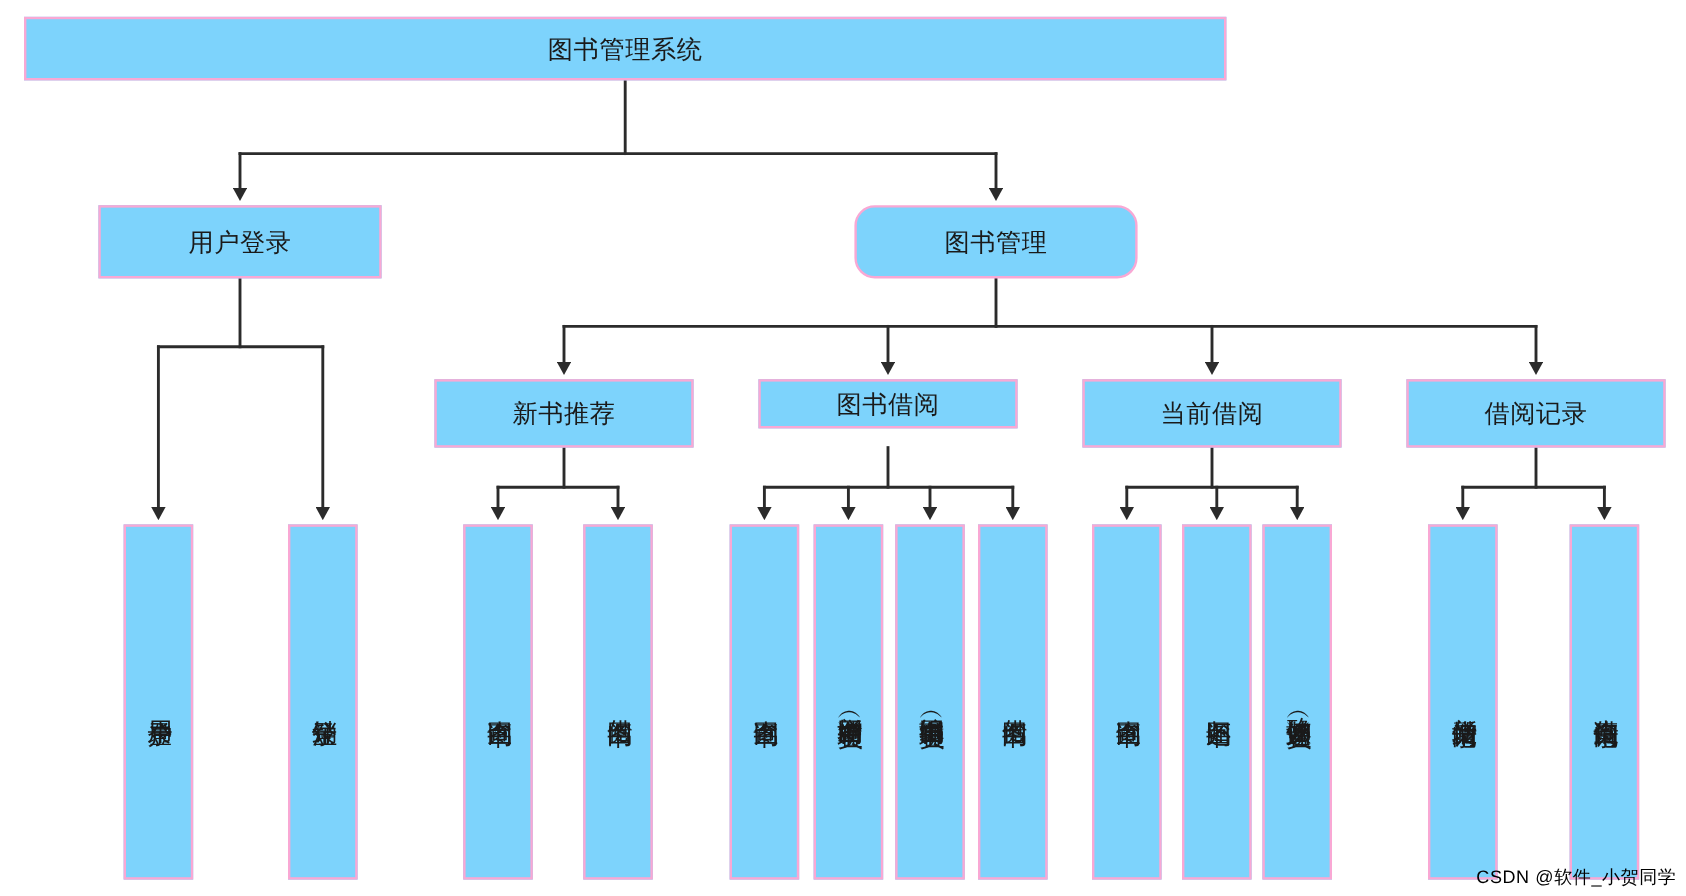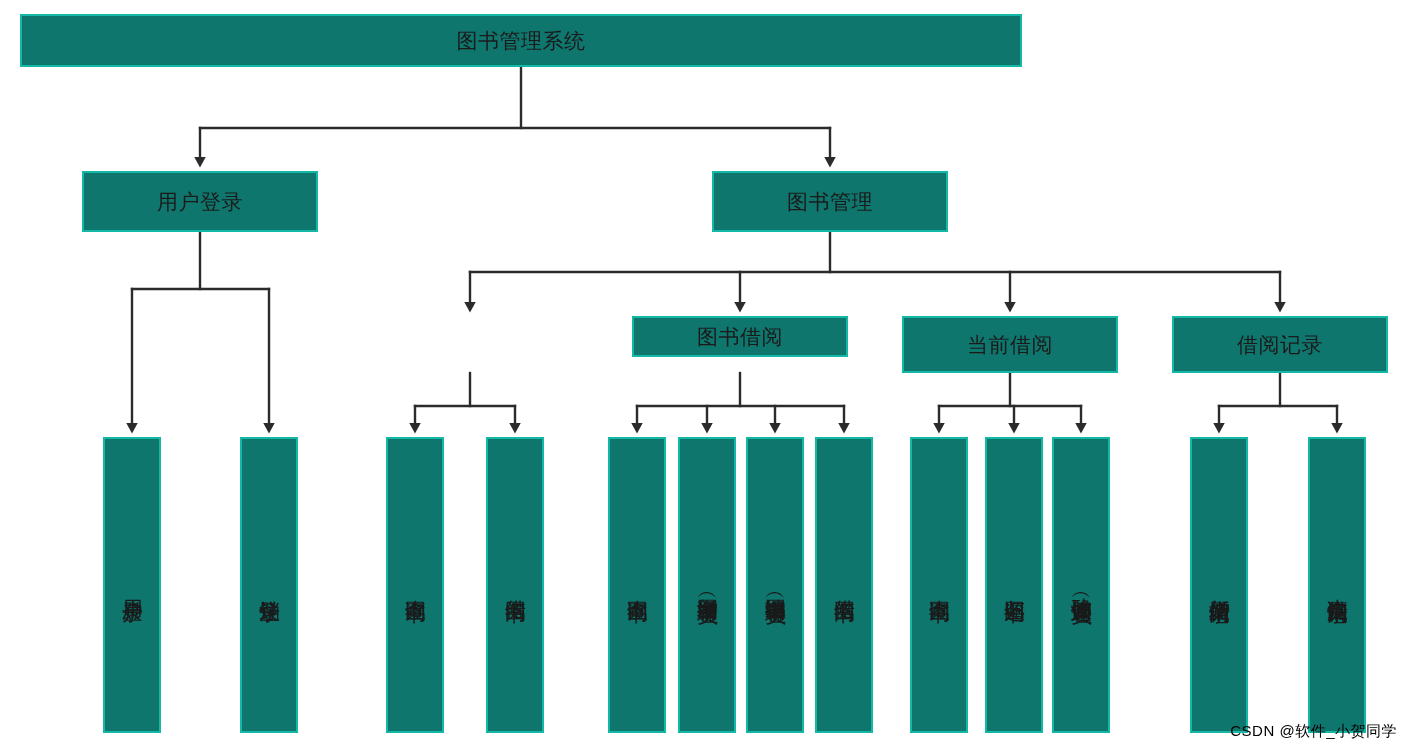--- a/index.html
+++ b/index.html
@@ -21,22 +21,22 @@
     position: absolute;
     left: 0;
     top: 0;
     width: 1405px;
     height: 747px;
     pointer-events: none;
   }
   .node {
     position: absolute;
     box-sizing: border-box;
-    border: 2px solid #14b8a6;
-    background: #0f766e;
+    border: 2px solid #f9a8d4;
+    background: #7dd3fc;
     display: flex;
     align-items: center;
     justify-content: center;
     color: #1a1a1a;
   }
   .node.horiz {
     font-size: 21px;
     letter-spacing: 0.5px;
   }
   .node.vert {
@@ -119,24 +119,27 @@
     </g>
   </svg>
 
   <div class="node horiz" style="left: 20px; top: 14px; width: 1002px; height: 53px;">
     <span>图书管理系统</span>
   </div>
 
   <div class="node horiz" style="left: 82px; top: 171px; width: 236px; height: 61px;">
     <span>用户登录</span>
   </div>
-  <div class="node horiz" style="left: 712px; top: 171px; width: 236px; height: 61px;">
+  <div class="node horiz" style="left: 712px; top: 171px; width: 236px; height: 61px; border-radius: 17px;">
     <span>图书管理</span>
   </div>
 
+  <div class="node horiz" style="left: 362px; top: 316px; width: 216px; height: 57px;">
+    <span>新书推荐</span>
+  </div>
   <div class="node horiz" style="left: 632px; top: 316px; width: 216px; height: 41px;">
     <span>图书借阅</span>
   </div>
   <div class="node horiz" style="left: 902px; top: 316px; width: 216px; height: 57px;">
     <span>当前借阅</span>
   </div>
   <div class="node horiz" style="left: 1172px; top: 316px; width: 216px; height: 57px;">
     <span>借阅记录</span>
   </div>
 

